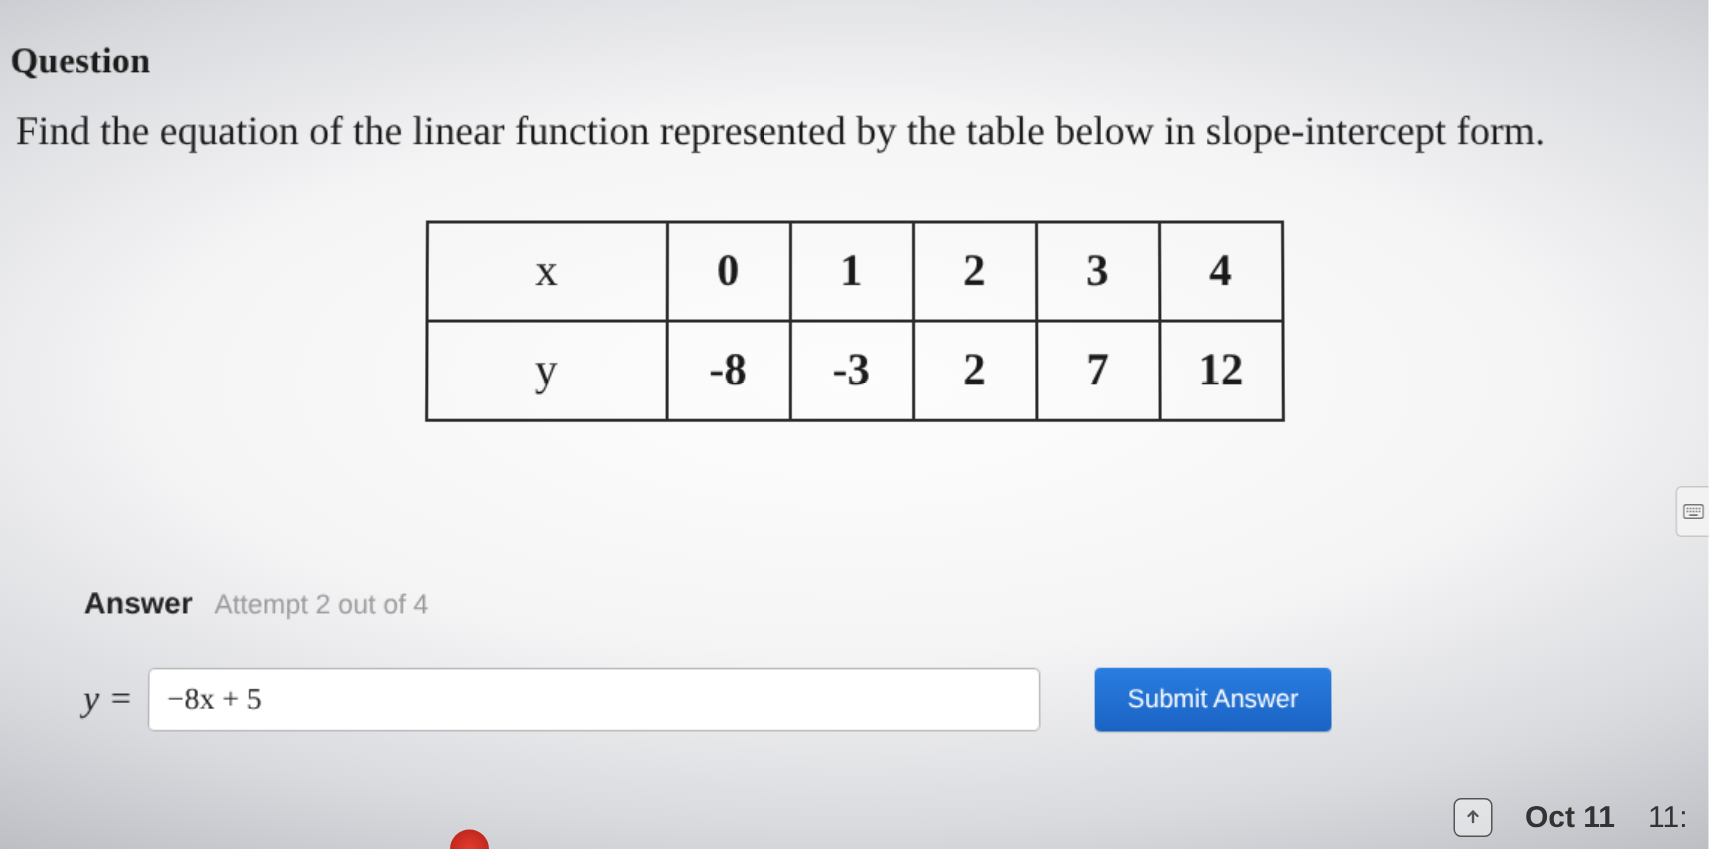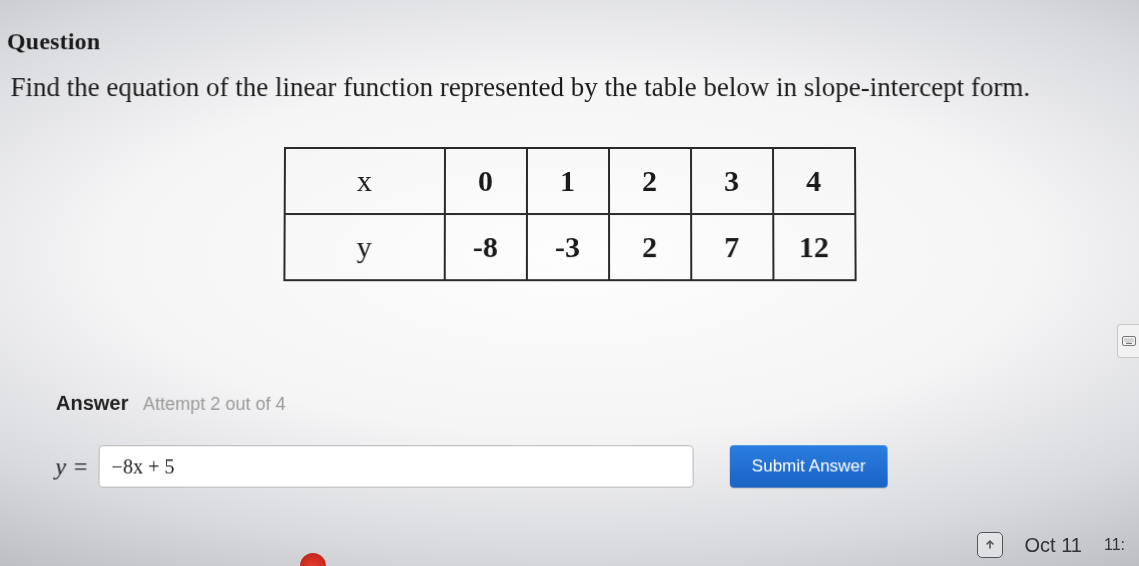--- a/index.html
+++ b/index.html
@@ -122,22 +122,22 @@
   }
   .tray-icon {
     width: 26px; height: 26px;
     border: 1.5px solid #555;
     border-radius: 5px;
     display: flex; align-items: center; justify-content: center;
     font-size: 14px;
     color: #555;
     background: rgba(255,255,255,0.4);
   }
-  .date-txt { font-size: 20px; font-weight: 400; }
-  .time-txt { font-size: 16px; font-weight: 500; }
+  .date-txt { font-size: 20px; font-weight: 700; }
+  .time-txt { font-size: 20px; font-weight: 500; }
   .red-dot {
     position: absolute;
     left: 300px;
     bottom: 0;
     width: 26px; height: 13px;
     background: radial-gradient(circle at 50% 100%, #e43b2f 0%, #c2281d 70%);
     border-radius: 13px 13px 0 0;
   }
 </style>
 </head>

